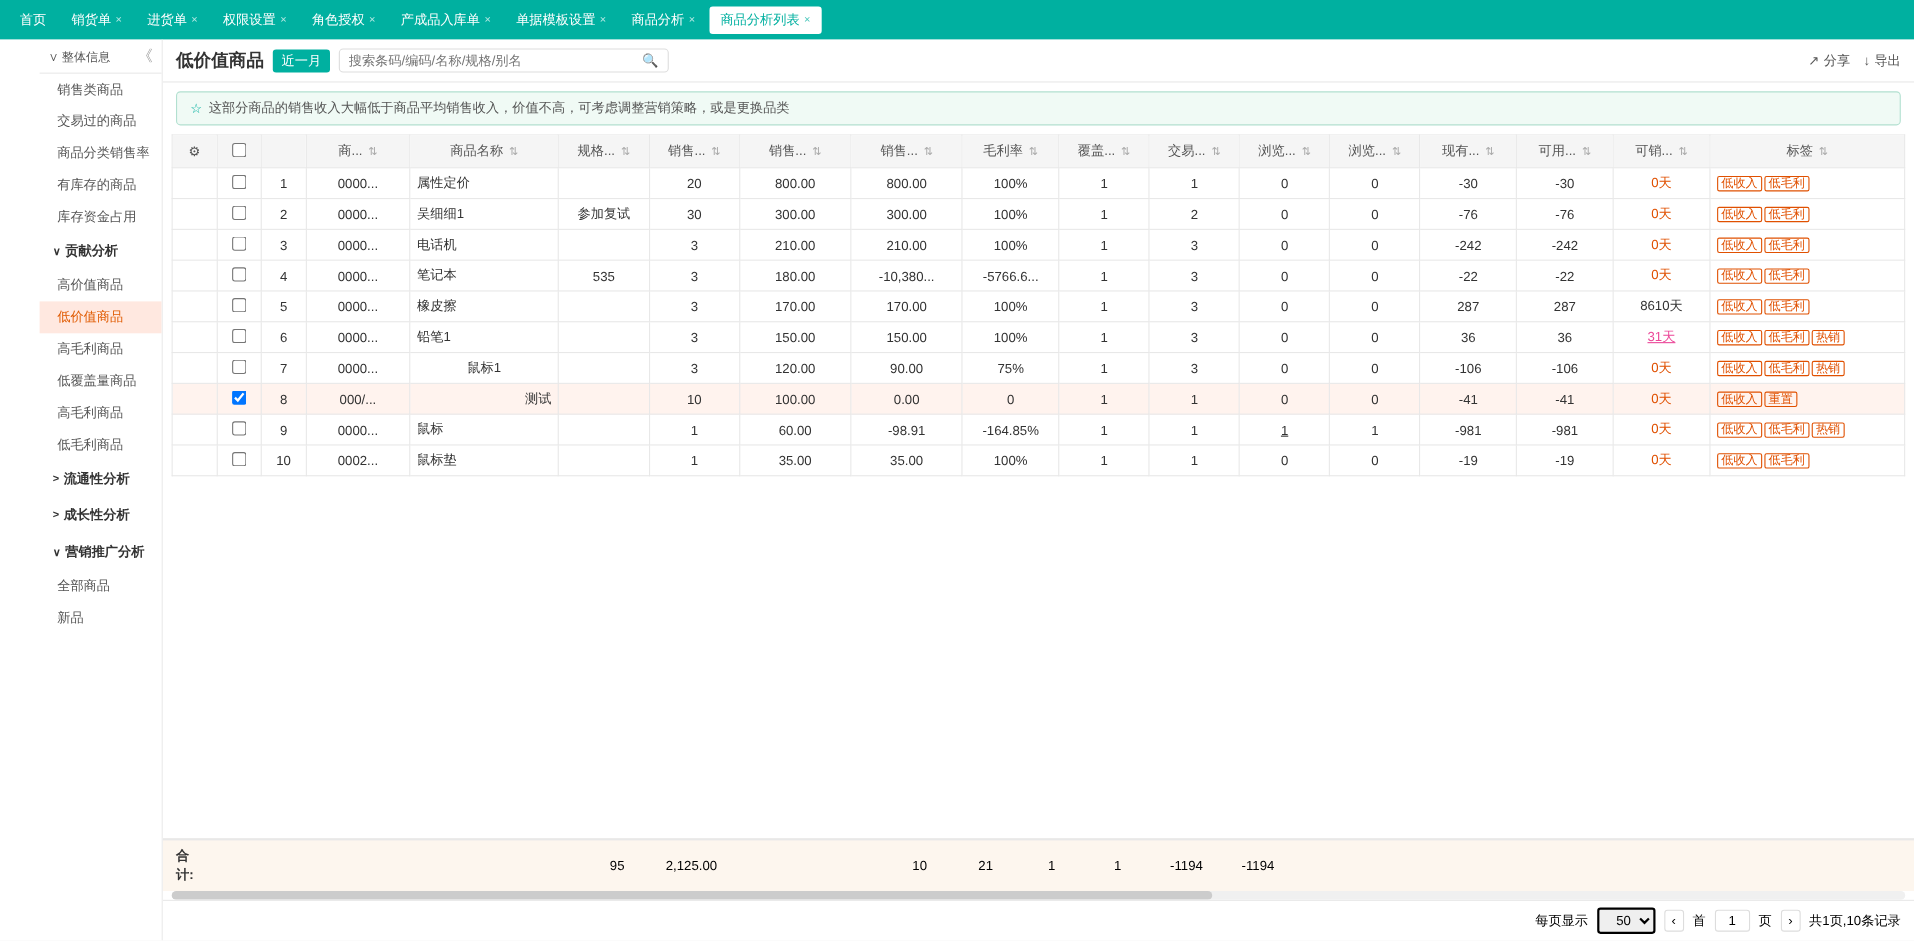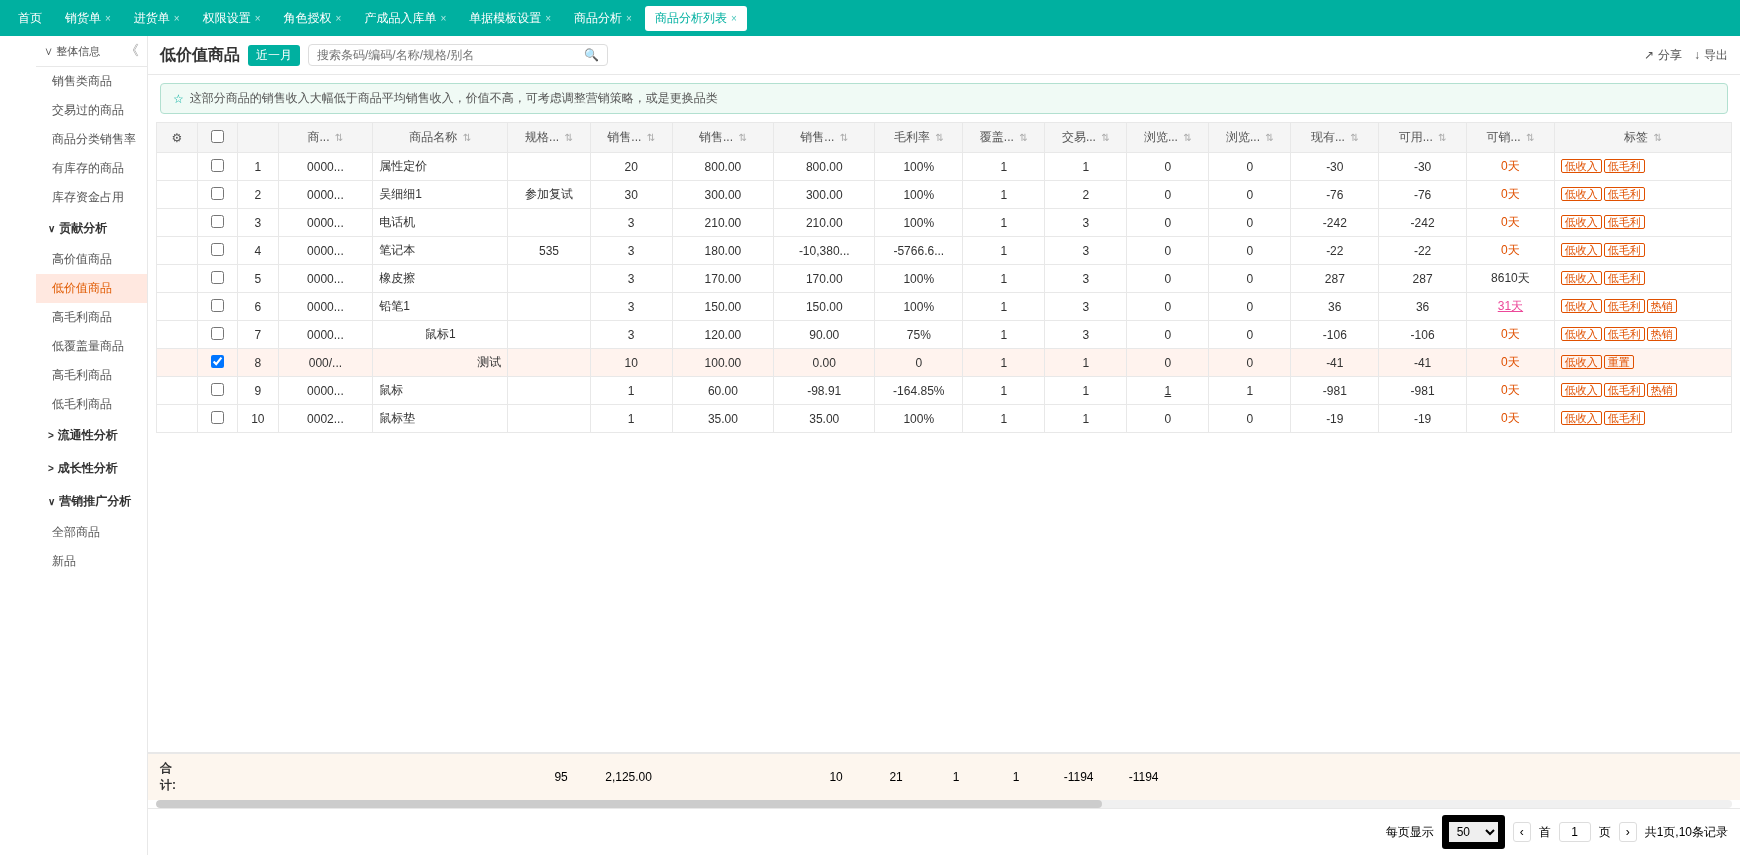--- a/index.html
+++ b/index.html
@@ -187,23 +187,24 @@
     .pagination-bar {
       display: flex;
       align-items: center;
       justify-content: flex-end;
       padding: 6px 12px;
       border-top: 1px solid #e8e8e8;
       gap: 8px;
       background: #fff;
     }
     .pagination-bar select {
-      border: 7px solid #000000;
+      border: 2px solid #000000;
       border-radius: 3px;
       padding: 2px 4px;
+      text-align: right;
     }
     .page-btn {
       border: 1px solid #ddd;
       background: #fff;
       border-radius: 3px;
       padding: 2px 6px;
       cursor: pointer;
     }
     .page-num-input {
       border: 1px solid #ddd;

